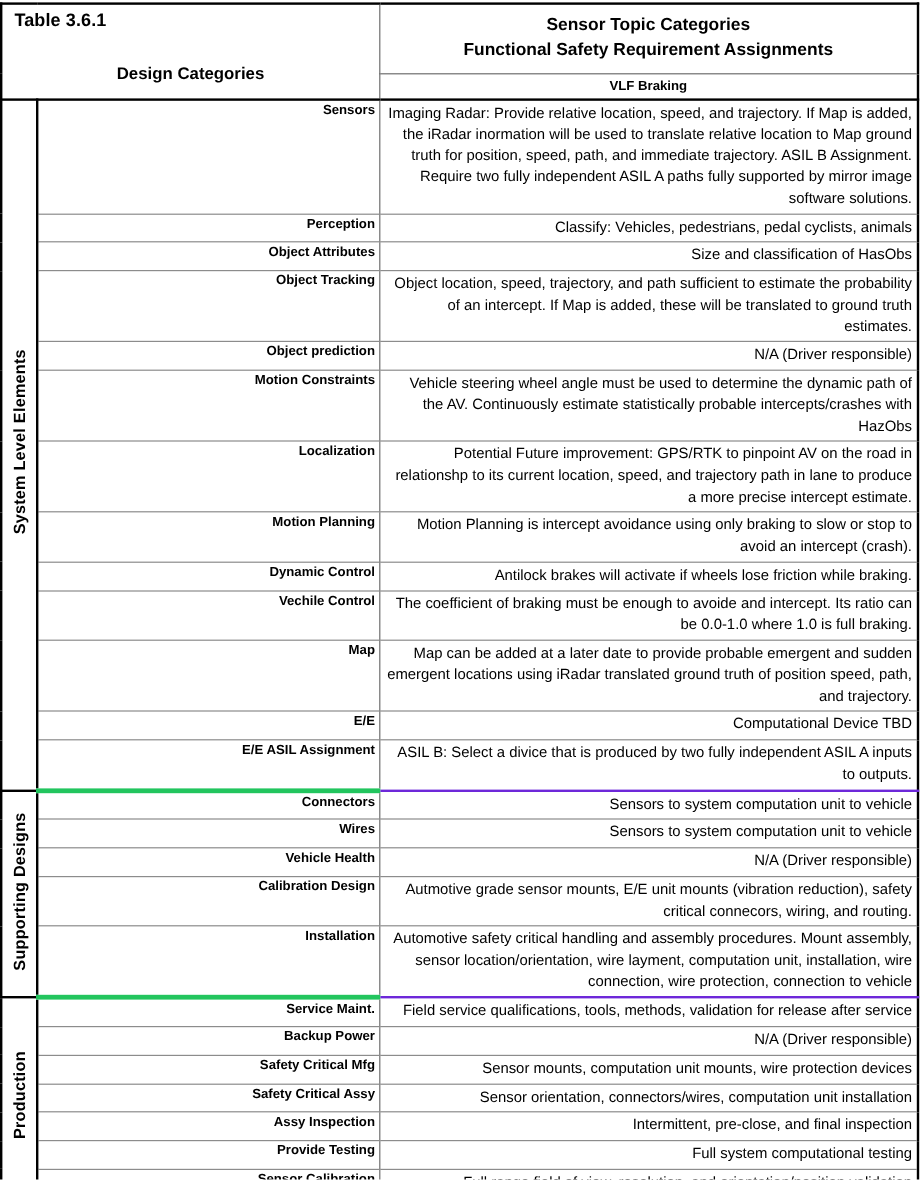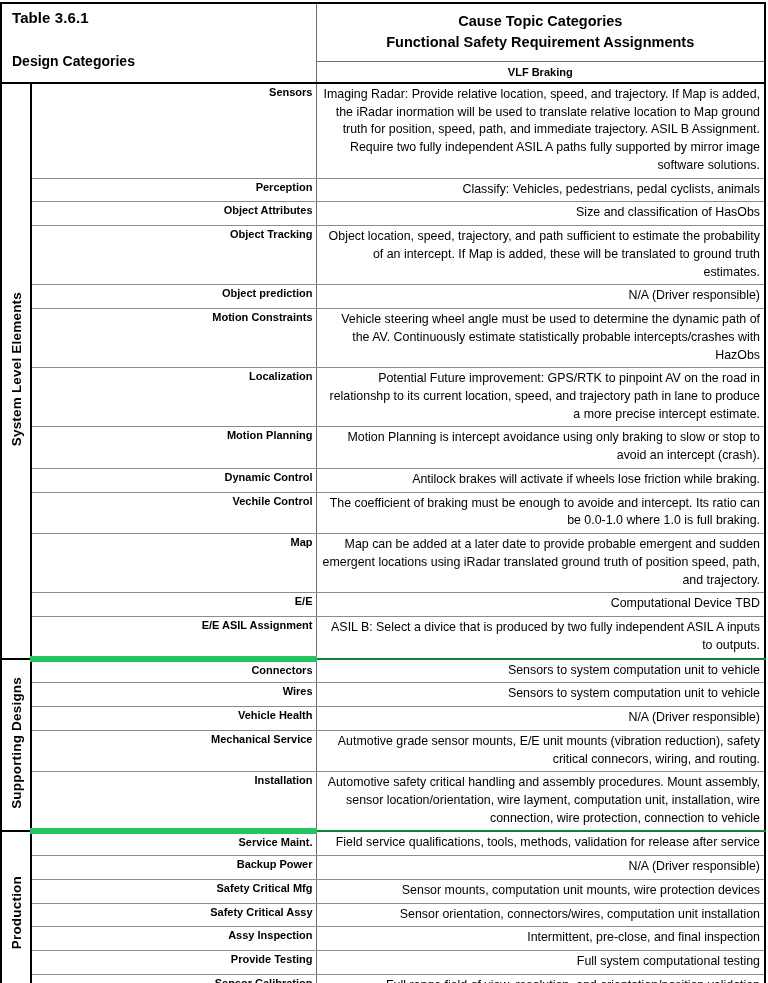--- a/index.html
+++ b/index.html
@@ -55,21 +55,21 @@
   }
   .hdr-title {
     font-size: 15px;
     font-weight: bold;
     letter-spacing: .1px;
     line-height: 1.1;
   }
   .hdr-subtitle {
     font-size: 14px;
     font-weight: bold;
-    text-align: left;
+    text-align: center;
     margin-top: 26px;
   }
   .hdr-right-top {
     border-top: 2px solid #000;
     border-right: 2px solid #000;
     border-left: 1px solid #6e6e6e;
     border-bottom: 1px solid #6e6e6e;
     text-align: center;
     padding: 4px 6px 5px 6px;
     vertical-align: middle;
@@ -120,52 +120,52 @@
     text-align: right;
     font-size: 11px;
     font-weight: bold;
     padding: 2px 3px 3px 6px;
     border-left: 1px solid #8c8c8c;
     border-right: 1px solid #6e6e6e;
     line-height: 1.25;
     white-space: nowrap;
   }
   tr.firstband > td.rlabel { border-top: 2px solid #000; }
-  tr.lastband  > td.rlabel { border-bottom: 6px solid #22c55e; }
+  tr.lastband  > td.rlabel { border-bottom: 4px solid #22c55e; }
 
   
   td.rbody {
     font-size: 12.4px;
     padding: 2px 4px 3px 5px;
     line-height: 1.43;
     border-right: 2px solid #000;
     border-left: 1px solid #6e6e6e;
     text-align: right;
   }
   tr.firstband > td.rbody { border-top: 2px solid #000; }
-  tr.lastband  > td.rbody { border-bottom: 2px solid #15803d; }
+  tr.lastband  > td.rbody { border-bottom: 2px solid #6d28d9; }
 </style>
 </head>
 <body>
 
 <div id="sheet">
   <table class="tbl">
     <colgroup>
       <col class="c-group">
       <col class="c-label">
       <col class="c-body">
     </colgroup>
     <tbody id="tbody">
         <tr>
           <td class="hdr-left" colspan="2" rowspan="2">
             <div class="hdr-title">Table 3.6.1</div>
             <div class="hdr-subtitle">Design Categories</div>
           </td>
           <td class="hdr-right-top">
-            <div class="hdr-ct">Cause Topic Categories</div>
+            <div class="hdr-ct">Sensor Topic Categories</div>
             <div class="hdr-ct">Functional Safety Requirement Assignments</div>
           </td>
         </tr>
         <tr>
           <td class="hdr-right-bot">
             <div class="hdr-vlf">VLF Braking</div>
           </td>
         </tr>
         <tr class="firstband">
           <td class="group" rowspan="13"><span class="vtext">System Level Elements</span></td>
@@ -227,21 +227,21 @@
         </tr>
         <tr>
           <td class="rlabel">Wires</td>
           <td class="rbody">Sensors to system computation unit to vehicle</td>
         </tr>
         <tr>
           <td class="rlabel">Vehicle Health</td>
           <td class="rbody">N/A (Driver responsible)</td>
         </tr>
         <tr>
-          <td class="rlabel">Mechanical Service</td>
+          <td class="rlabel">Calibration Design</td>
           <td class="rbody">Autmotive grade sensor mounts, E/E unit mounts (vibration reduction), safety critical connecors, wiring, and routing.</td>
         </tr>
         <tr class="lastband">
           <td class="rlabel">Installation</td>
           <td class="rbody">Automotive safety critical handling and assembly procedures.  Mount assembly, sensor location/orientation, wire layment, computation unit, installation, wire connection, wire protection, connection to vehicle</td>
         </tr>
         <tr class="firstband">
           <td class="group" rowspan="7"><span class="vtext">Production</span></td>
           <td class="rlabel">Service Maint.</td>
           <td class="rbody">Field service qualifications, tools, methods, validation for release after service</td>

